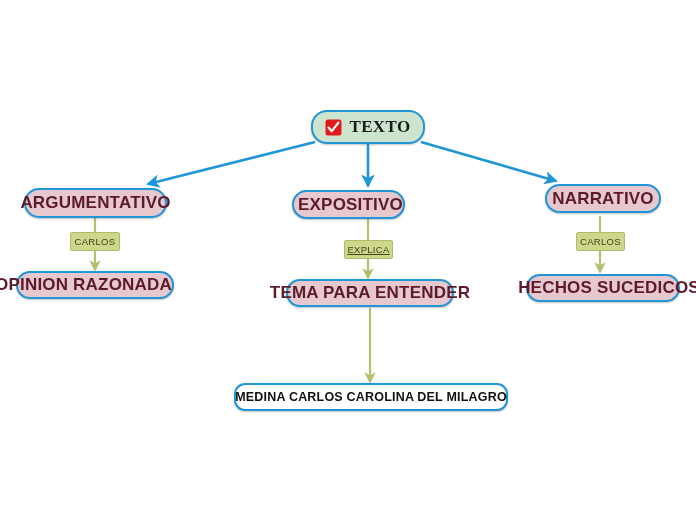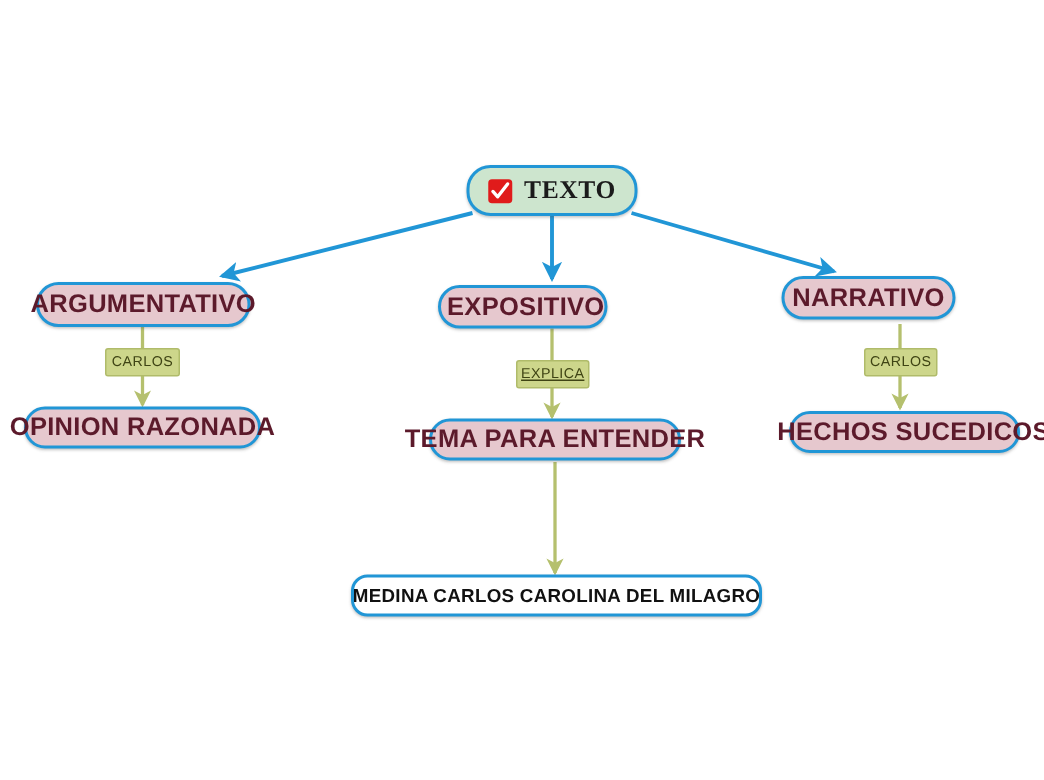--- a/index.html
+++ b/index.html
@@ -143,35 +143,35 @@
     </span>
     <span class="node-label">TEXTO</span>
   </div>
 
   <div class="node node-branch" style="left:24px; top:188px; width:143px; height:30px;">
     <span class="node-label">ARGUMENTATIVO</span>
   </div>
   <div class="badge" style="left:70px; top:232px; width:50px;">
     <span>CARLOS</span>
   </div>
-  <div class="node node-leaf" style="left:16px; top:271px; width:158px; height:28px;">
+  <div class="node node-leaf" style="left:16px; top:271px; width:158px; height:28px;justify-content:flex-end;">
     <span class="node-label">OPINION RAZONADA</span>
   </div>
 
   <div class="node node-branch" style="left:292px; top:190px; width:113px; height:29px;justify-content:flex-end;">
     <span class="node-label">EXPOSITIVO</span>
   </div>
   <div class="badge" style="left:344px; top:240px; width:49px;text-decoration:underline;">
     <span>EXPLICA</span>
   </div>
   <div class="node node-leaf" style="left:286px; top:279px; width:168px; height:28px;text-align:center;">
     <span class="node-label">TEMA PARA ENTENDER</span>
   </div>
 
-  <div class="node node-branch" style="left:521px; top:184px; width:116px; height:29px;">
+  <div class="node node-branch" style="left:545px; top:184px; width:116px; height:29px;">
     <span class="node-label">NARRATIVO</span>
   </div>
   <div class="badge" style="left:576px; top:232px; width:49px;">
     <span>CARLOS</span>
   </div>
   <div class="node node-leaf" style="left:526px; top:274px; width:154px; height:28px;padding-left:12px;">
     <span class="node-label">HECHOS SUCEDICOS</span>
   </div>
 
   <div class="node node-author" style="left:234px; top:383px; width:274px; height:28px;">

